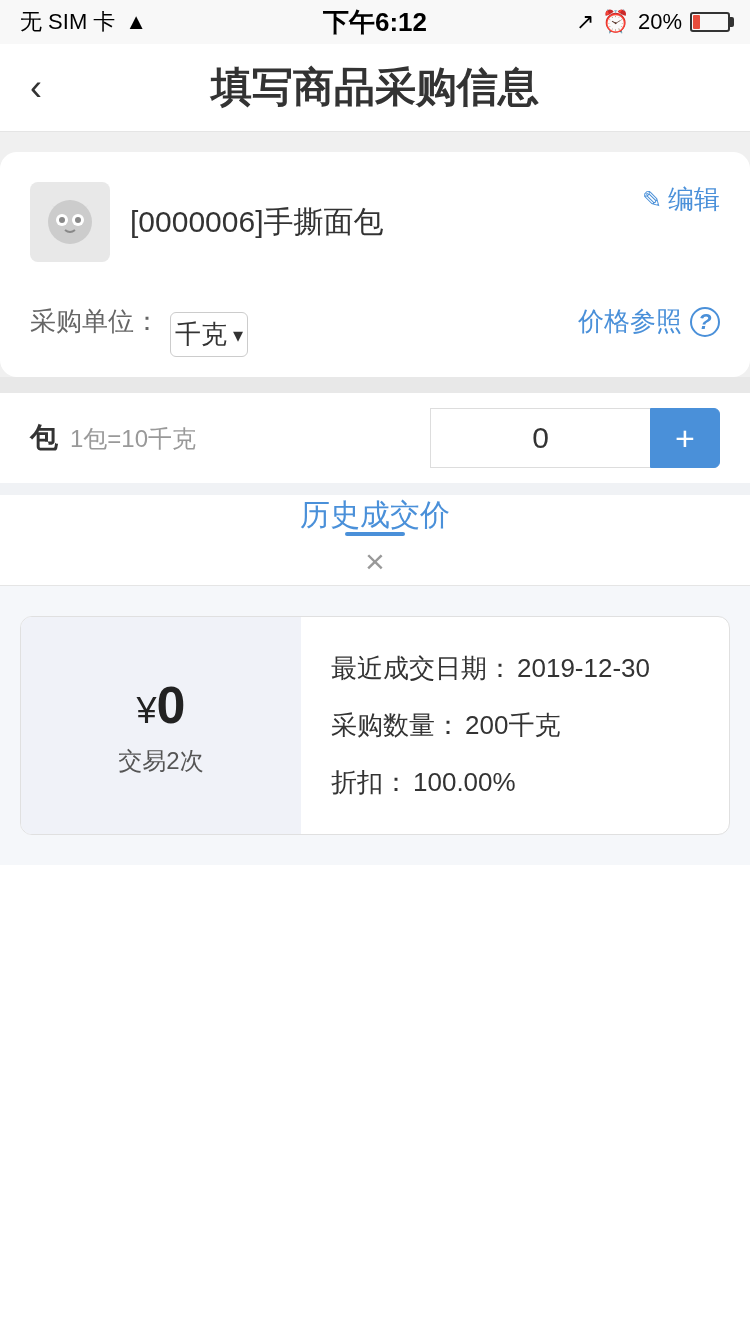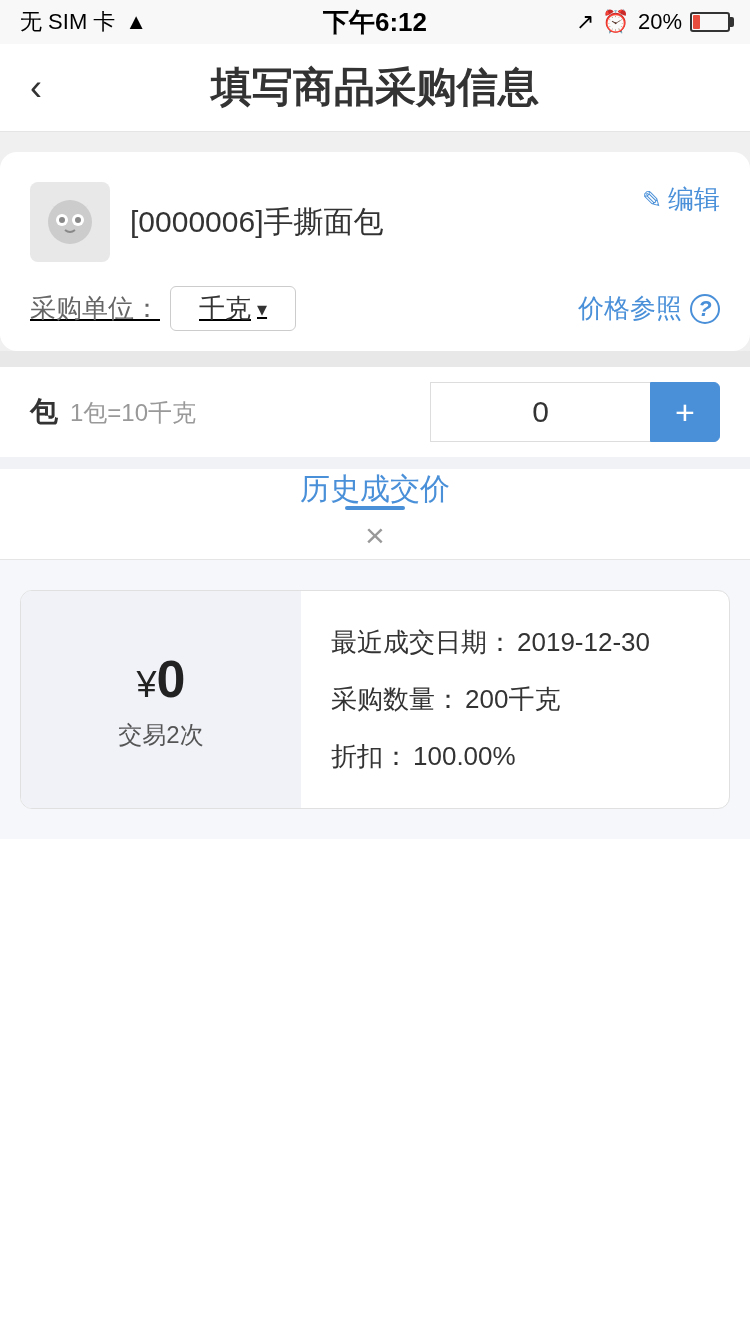--- a/index.html
+++ b/index.html
@@ -152,25 +152,26 @@
     .unit-label {
       font-size: 26px;
       color: #666;
     }
     .unit-select {
       display: inline-flex;
       align-items: center;
       gap: 6px;
       border: 1px solid #ccc;
       border-radius: 6px;
-      padding: 4px 28px;
+      padding: 4px 4px;
       font-size: 26px;
       color: #333;
       cursor: pointer;
       margin-left: 10px;
+      margin-top: 26px;
     }
     .unit-select-arrow {
       font-size: 20px;
       color: #333;
     }
     .price-ref {
       display: flex;
       align-items: center;
       gap: 8px;
       color: #4a90d9;
@@ -411,21 +412,21 @@
         </svg>
       </div>
       <div class="product-title">[0000006]手撕面包</div>
     </div>
     <div class="edit-btn">
       <span class="edit-icon">✎</span>
       <span>编辑</span>
     </div>
   </div>
   <div class="product-unit-row">
-    <div style="display:flex;align-items:center;text-decoration:underline;">
+    <div style="display:flex;align-items:center;">
       <span class="unit-label">采购单位：</span>
       <div class="unit-select">
         <span>千克</span>
         <span class="unit-select-arrow">▾</span>
       </div>
     </div>
     <div class="price-ref">
       <span>价格参照</span>
       <div class="price-ref-icon">?</div>
     </div>

